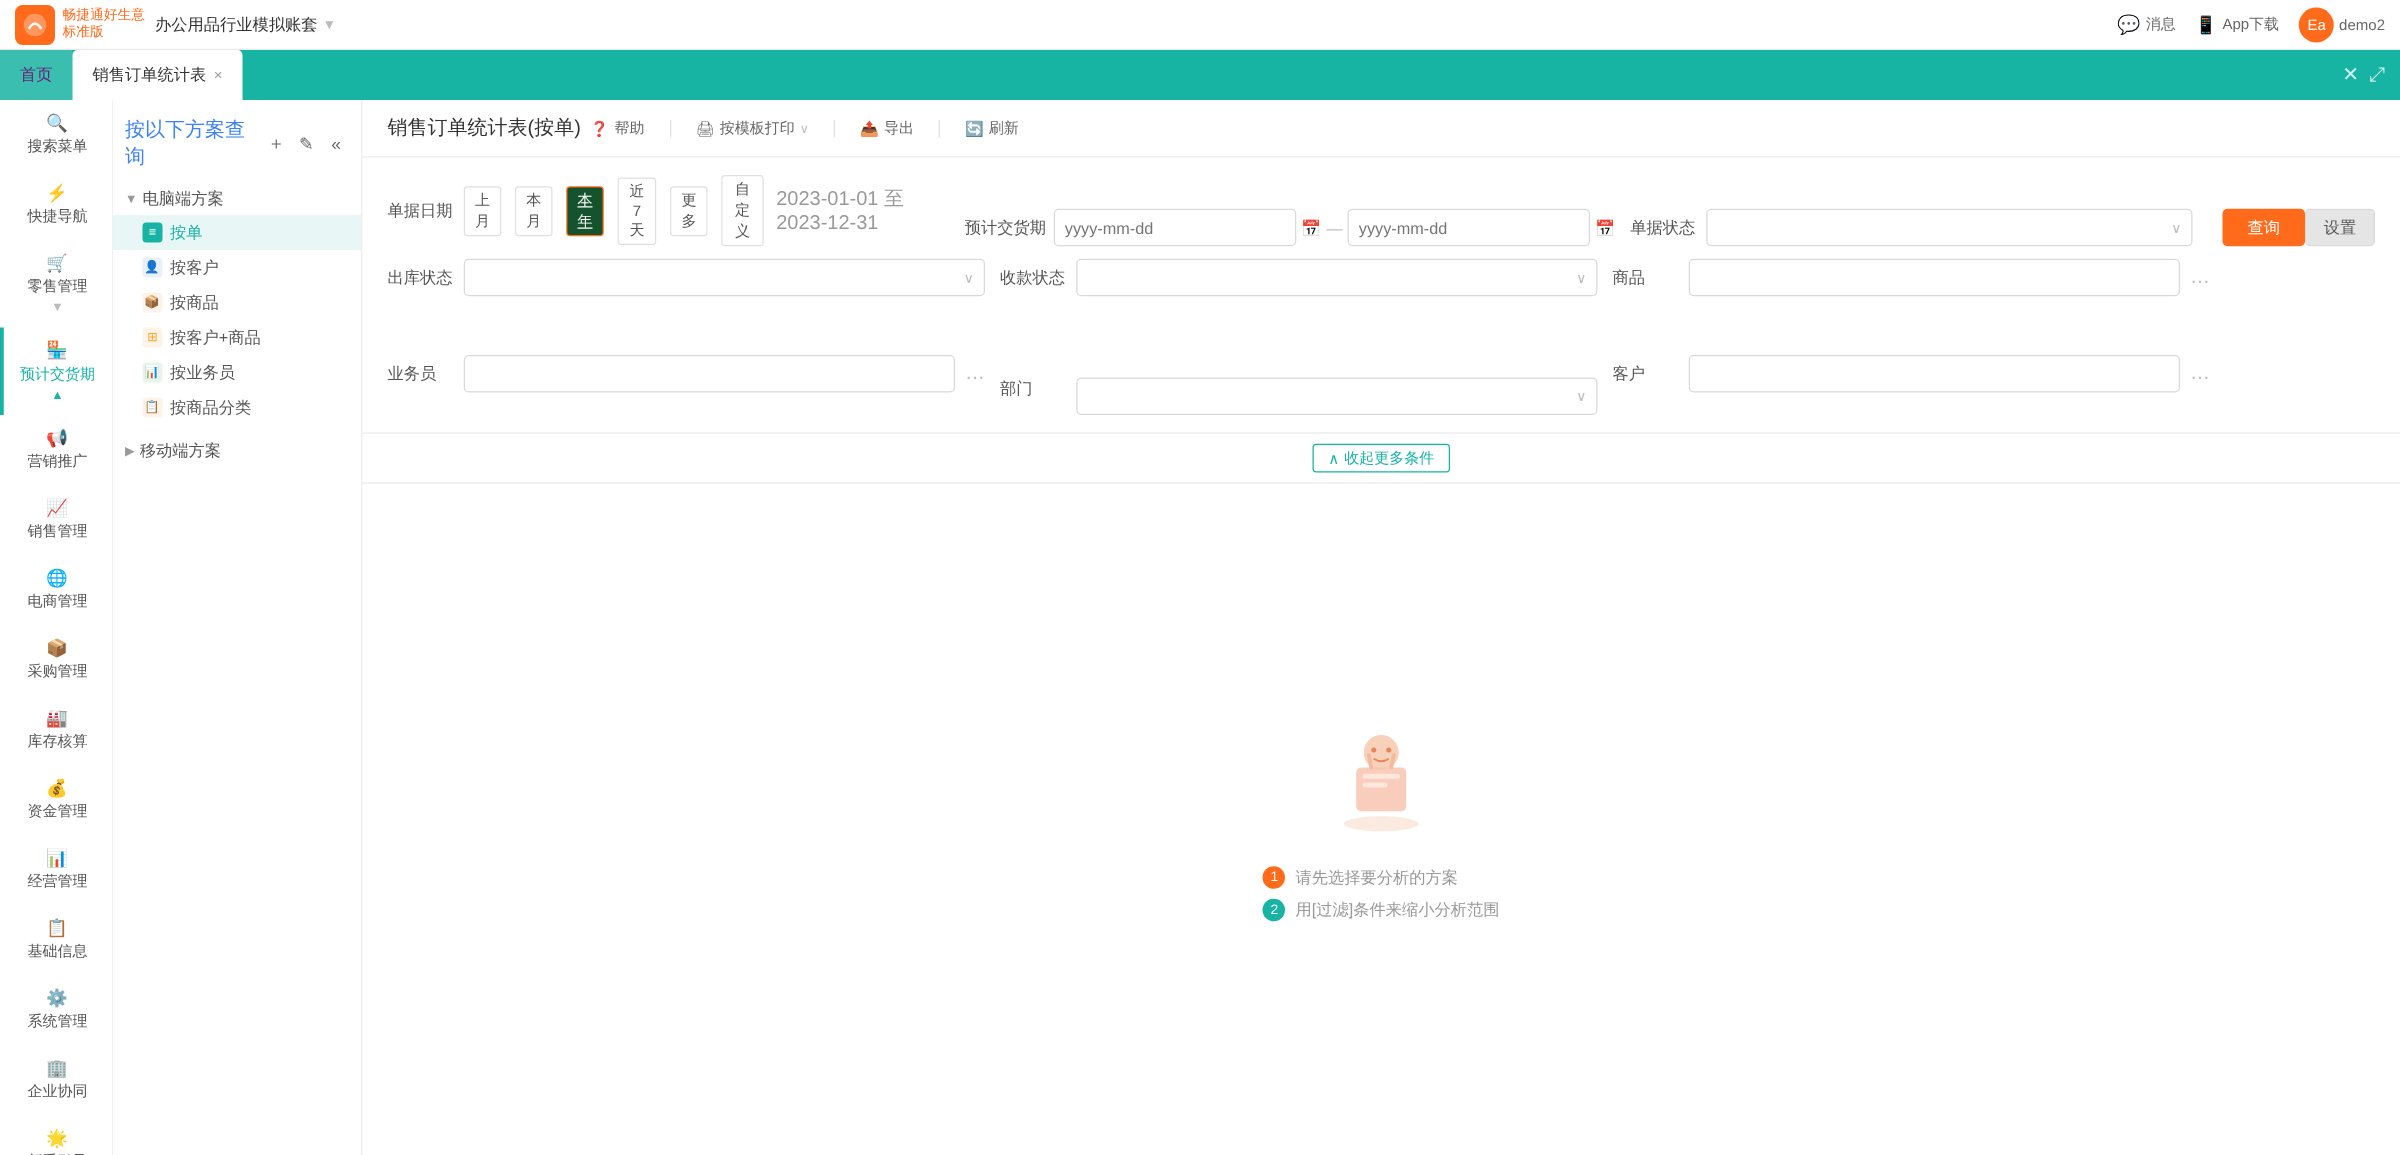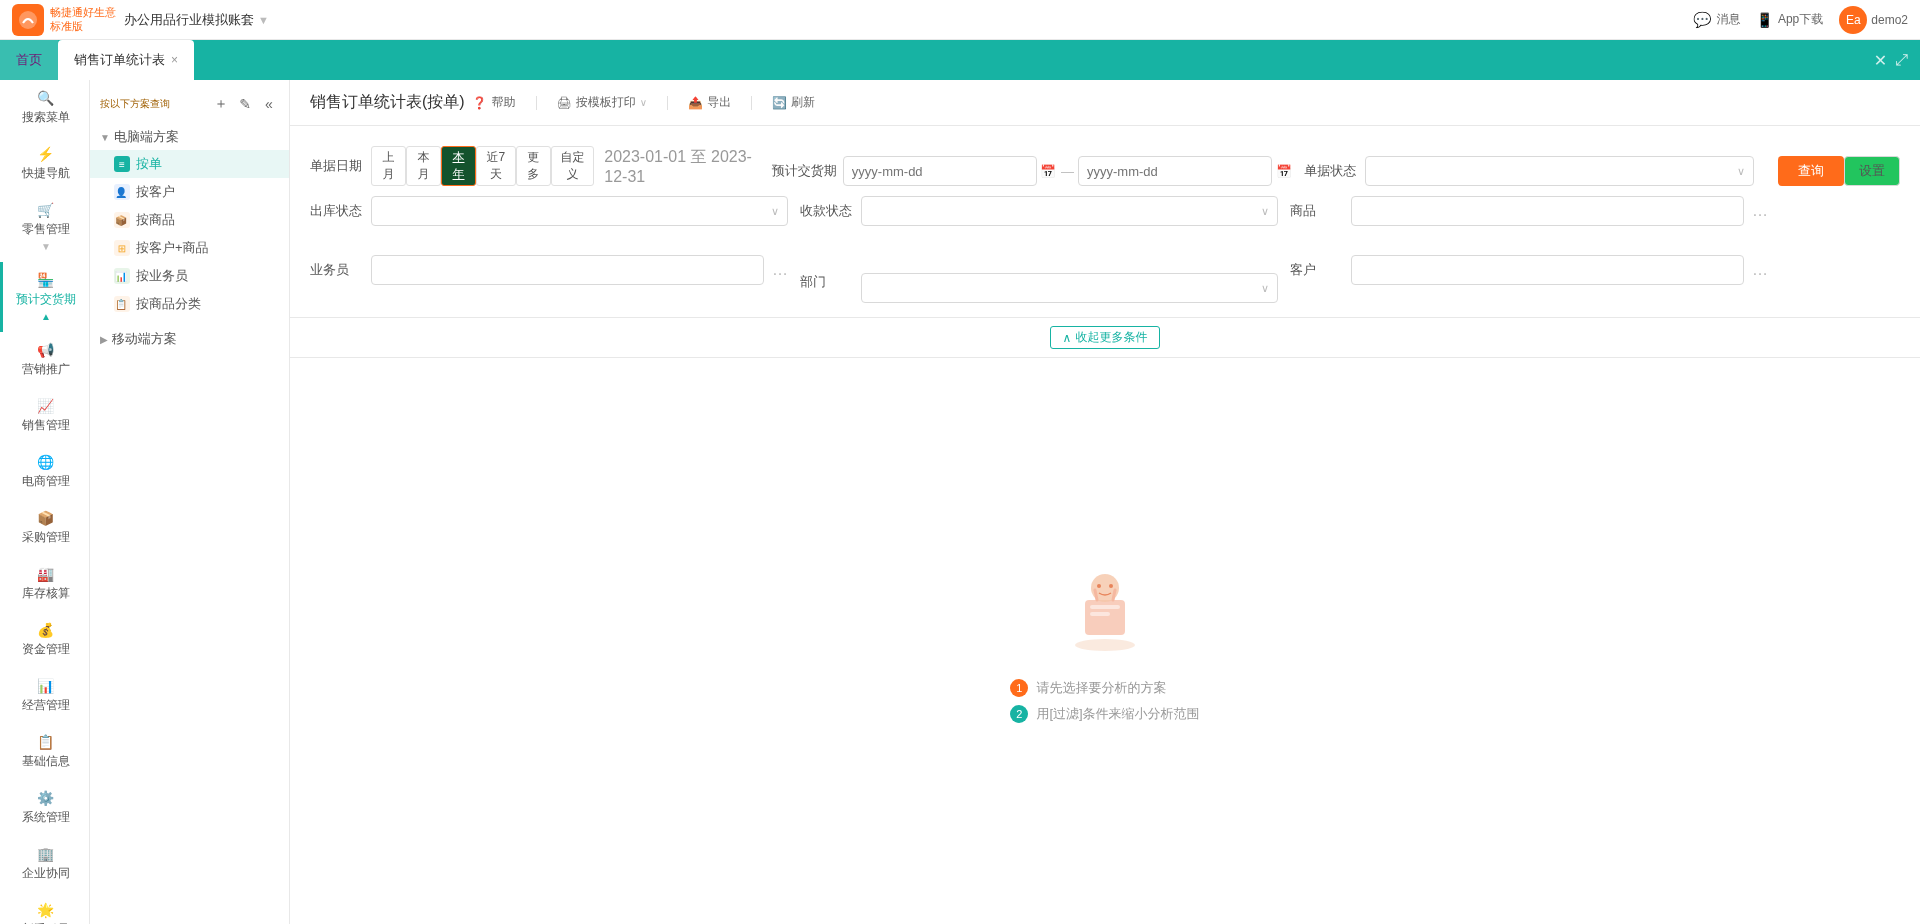--- a/index.html
+++ b/index.html
@@ -33,21 +33,21 @@
     .sidebar { width: 90px; background: #fff; border-right: 1px solid #e8e8e8; display: flex; flex-direction: column; flex-shrink: 0; overflow-y: auto; }
     .sidebar-item { padding: 10px 0; display: flex; flex-direction: column; align-items: center; cursor: pointer; color: #555; font-size: 12px; gap: 3px; border-left: 3px solid transparent; }
     .sidebar-item.active { color: #17b3a3; border-left-color: #17b3a3; }
 
     
     .content { flex: 1; display: flex; overflow: hidden; }
 
     
     .scheme-panel { width: 200px; background: #fff; border-right: 1px solid #e8e8e8; flex-shrink: 0; padding: 8px 0; overflow-y: auto; }
     .scheme-panel-header { display: flex; align-items: center; justify-content: space-between; padding: 6px 10px; }
-    .scheme-panel-title { font-size: 10px; color: #a16207; }
+    .scheme-panel-title { font-size: 16px; color: #3b82f6; }
     .scheme-panel-actions { display: flex; gap: 4px; }
     .scheme-panel-action { width: 20px; height: 20px; border-radius: 3px; display: flex; align-items: center; justify-content: center; cursor: pointer; color: #666; font-size: 14px; }
     .scheme-group { padding: 4px 0; }
     .scheme-group-header { display: flex; align-items: center; gap: 4px; padding: 4px 10px; cursor: pointer; color: #555; font-size: 13px; }
     .scheme-item { display: flex; align-items: center; gap: 6px; padding: 5px 10px 5px 24px; cursor: pointer; color: #555; font-size: 13px; border-radius: 0; }
     .scheme-item.active { background: #e8f7f5; color: #17b3a3; }
     .scheme-item .scheme-icon { width: 16px; height: 16px; background: #e0f0ef; border-radius: 3px; display: flex; align-items: center; justify-content: center; font-size: 10px; color: #17b3a3; flex-shrink: 0; }
     .scheme-item.active .scheme-icon { background: #17b3a3; color: #fff; }
 
     
@@ -56,32 +56,32 @@
     
     .page-header { background: #fff; padding: 10px 20px; display: flex; align-items: center; border-bottom: 1px solid #e8e8e8; flex-shrink: 0; }
     .page-title { font-size: 16px; font-weight: 500; color: #333; }
     .page-actions { display: flex; align-items: center; gap: 12px; }
     .page-action-btn { display: flex; align-items: center; gap: 4px; color: #666; font-size: 12px; cursor: pointer; padding: 4px 8px; }
     .divider-v { width: 1px; height: 14px; background: #e0e0e0; }
 
     
     .filter-area { background: #fff; padding: 14px 20px; border-bottom: 1px solid #e8e8e8; flex-shrink: 0; }
     .filter-label { font-size: 13px; color: #555; white-space: nowrap; min-width: 55px; }
-    .date-btns { display: flex; align-items: center; gap: 0; }
+    .date-btns { display: flex; align-items: center; gap: 11px; }
     .date-btn { padding: 2px 8px; border-radius: 3px; font-size: 12px; cursor: pointer; border: 1px solid #e0e0e0; background: #fff; color: #555; }
     .date-btn.active { background: #14532d; color: #fff; border-color: #ff6b1a; text-decoration: underline; }
     .date-range { font-size: 16px; color: #999; margin-left: 4px; }
     .filter-input { flex: 1; height: 30px; border: 1px solid #d9d9d9; border-radius: 4px; padding: 0 8px; font-size: 13px; color: #333; background: #fff; outline: none; }
     .filter-select { flex: 1; height: 30px; border: 1px solid #d9d9d9; border-radius: 4px; padding: 0 8px; font-size: 13px; color: #999; background: #fff; display: flex; align-items: center; justify-content: space-between; cursor: pointer; }
     .filter-select-arrow { color: #bbb; font-size: 11px; }
     .filter-dash { color: #bbb; }
 
     
     .query-btn { background: #ff6b1a; color: #fff; border: none; border-radius: 4px; padding: 6px 20px; font-size: 13px; cursor: pointer; }
-    .set-btn { background: #22c55e; color: #555; border: 1px solid #d9d9d9; border-radius: 4px; padding: 5px 14px; font-size: 13px; cursor: pointer; display: block; margin-top: 16px; }
+    .set-btn { background: #e5e5e5; color: #555; border: 1px solid #d9d9d9; border-radius: 4px; padding: 5px 14px; font-size: 13px; cursor: pointer; display: block; margin-top: 16px; }
     .btn-area { display: flex; flex-direction: row; align-items: flex-end; margin-left: 12px; flex-shrink: 0; }
 
     
     .collapse-bar { background: #fff; display: flex; justify-content: center; padding: 8px 0; border-bottom: 1px solid #e8e8e8; cursor: pointer; }
     .collapse-btn { display: flex; align-items: center; gap: 4px; color: #17b3a3; font-size: 12px; border: 1px solid #17b3a3; border-radius: 3px; padding: 2px 12px; cursor: pointer; }
 
     
     .empty-state { flex: 1; display: flex; flex-direction: column; align-items: center; justify-content: center; gap: 16px; background: #fff; }
     .empty-steps { display: flex; flex-direction: column; gap: 8px; }
     .empty-step { display: flex; align-items: center; gap: 8px; color: #999; font-size: 13px; }
@@ -319,21 +319,21 @@
               <span style="color:#ccc;font-size:12px;"></span>
               <span class="filter-select-arrow">∨</span>
             </div>
           </div>
           <div class="btn-area">
             <button class="query-btn">查询</button>
             <button class="set-btn">设置</button>
           </div>
         </div>
 
-        <div style="display:flex;align-items:center;gap:12px;margin-bottom:10px;">
+        <div style="display:flex;align-items:center;gap:12px;margin-bottom:28px;">
           <div style="flex:1;display:flex;align-items:center;gap:6px;">
             <span class="filter-label">出库状态</span>
             <div class="filter-select" style="flex:1;">
               <span style="color:#ccc;"></span>
               <span class="filter-select-arrow">∨</span>
             </div>
           </div>
           <div style="flex:1;display:flex;align-items:center;gap:6px;">
             <span class="filter-label">收款状态</span>
             <div class="filter-select" style="flex:1;">

